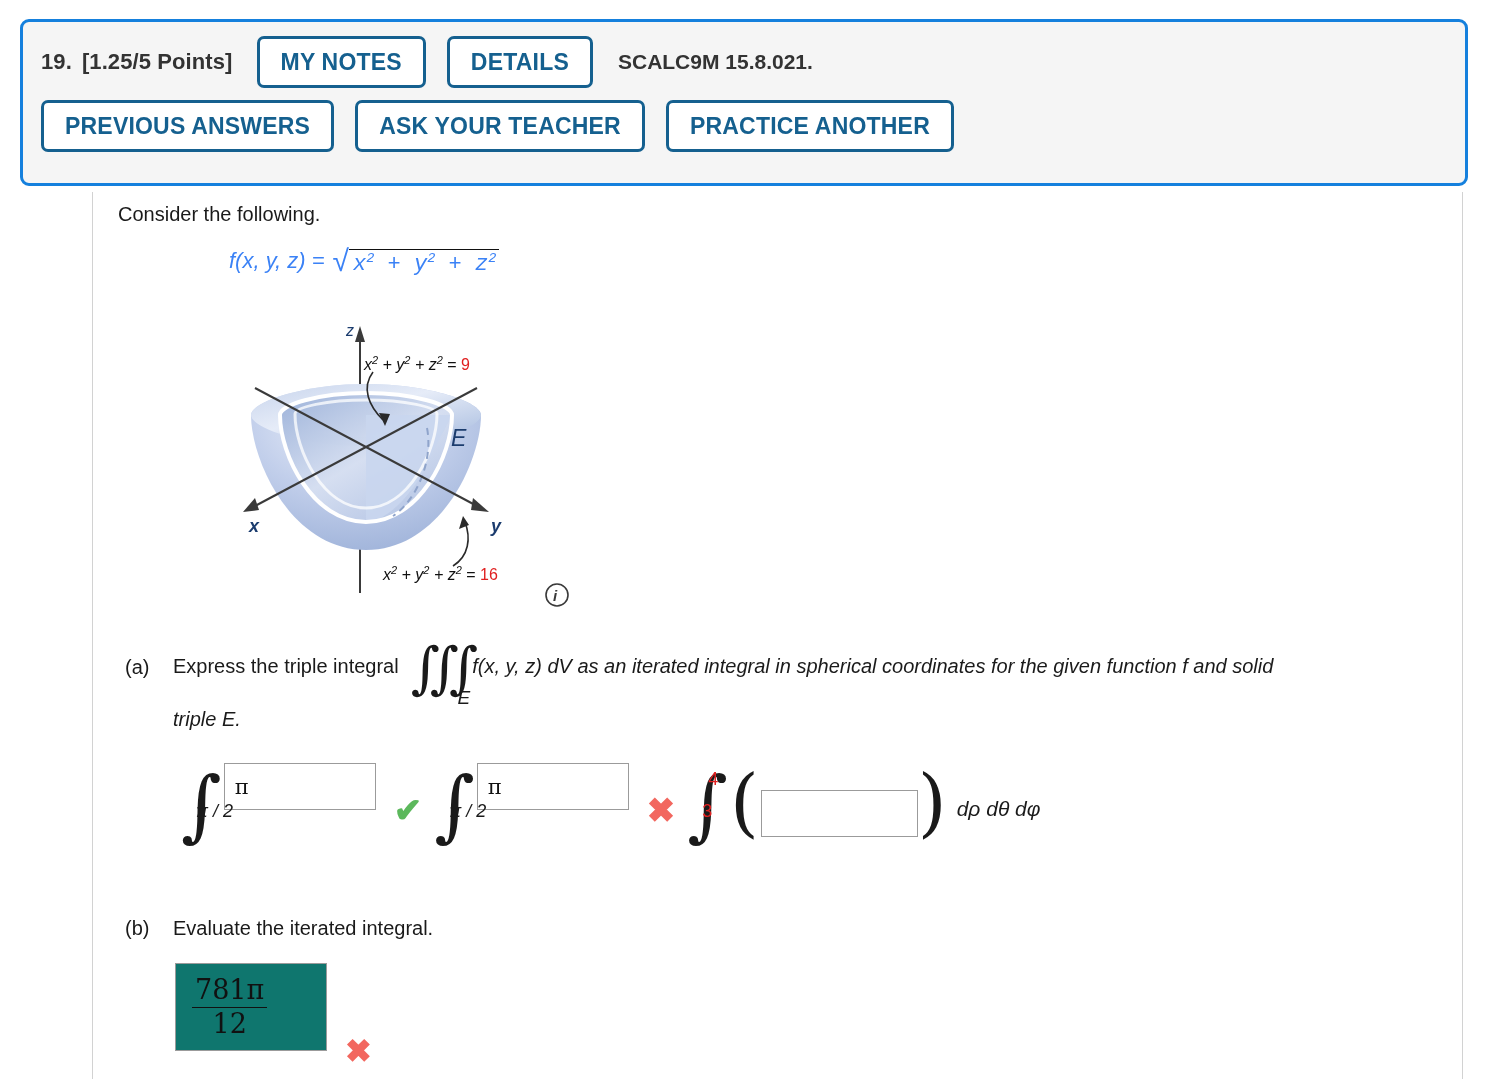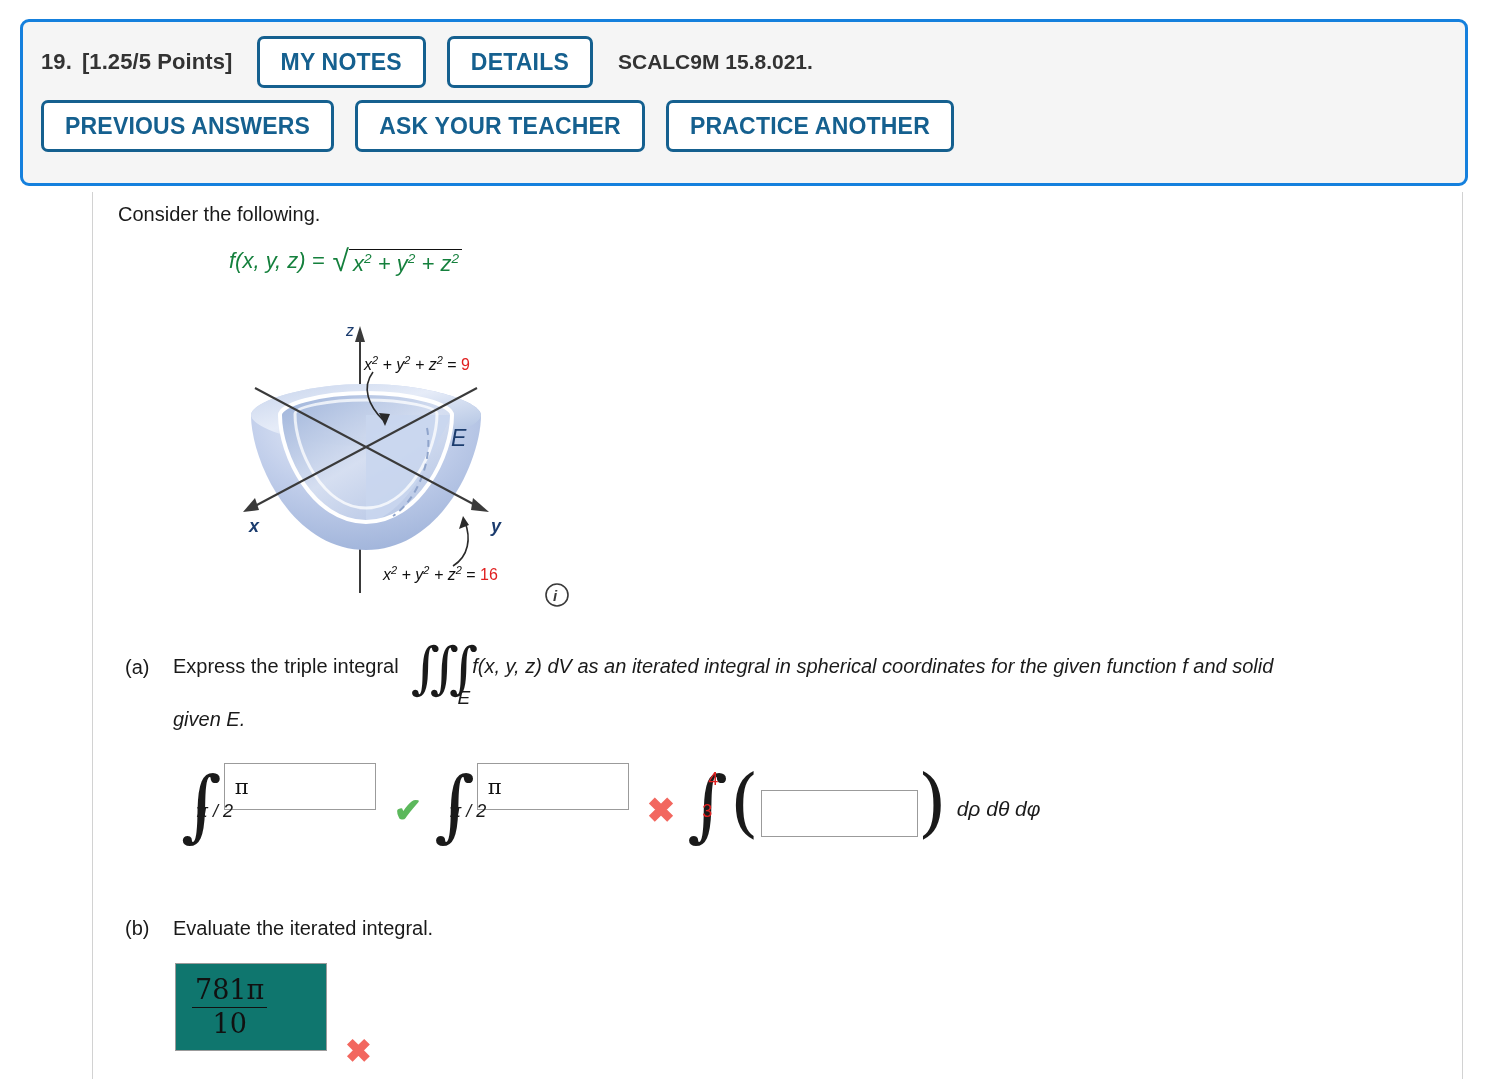--- a/index.html
+++ b/index.html
@@ -102,41 +102,42 @@
     white-space: nowrap;
   }
 
   
   .fexpr {
     position: absolute;
     left: 229px;
     top: 56px;
     font-size: 22px;
     font-style: italic;
-    color: #15803d;
+    color: #3b82f6;
     white-space: nowrap;
     display: flex;
     align-items: flex-start;
   }
   .fexpr .radical {
     display: inline-flex;
     align-items: stretch;
     margin-left: 8px;
   }
   .radical-sign {
     font-size: 30px;
     font-style: normal;
     line-height: 1;
     position: relative;
     top: -2px;
   }
   .radicand {
     border-top: 1.6px solid #111;
     padding: 1px 3px 0 4px;
     margin-top: 1px;
+    font-family: Liberation Mono, monospace;
   }
   sup.exp { font-size: .62em; vertical-align: super; font-style: italic;}
 
   
   .figure {
     position: absolute;
     left: 233px;
     top: 118px;
     width: 360px;
     height: 300px;
@@ -453,21 +454,21 @@
         <text class="fig-txt" x="320" y="291" font-size="15" font-style="italic" font-weight="bold" font-family="DejaVu Serif, serif" fill="#3a3a3a">i</text>
       </g>
     </svg>
   </div>
 
   <div class="part-a">
     <span class="part-label">(a)</span>
     <span class="part-a-text">
       <span>Express the triple integral</span><span class="tripleint">∫∫∫<span class="sub">E</span></span><span style="font-style:italic;">f(x, y, z) dV as an iterated integral in spherical coordinates for the given function f and solid</span>
     </span>
-    <span class="regionE" style="font-style:italic;">given E.</span>
+    <span class="regionE" style="font-style:italic;">triple E.</span>
   </div>
 
   <div class="ansrow">
 
     <div class="int-group">
       <span class="int-sign">∫</span>
       <span class="int-lower">π / 2</span>
       <input class="ans-box" type="text" value="π" style="">
     </div>
     <span class="mark check">✔</span>
@@ -489,18 +490,18 @@
     <span class="paren">)</span>
     <span class="diffs">dρ dθ dφ</span>
   </div>
 
   <div class="part-b">
     <span class="part-label">(b)</span>
     <span class="part-b-text">Evaluate the iterated integral.</span>
     <div class="frac-box">
       <span class="frac">
         <span class="num" style="display:block;">781π</span>
-        <span class="den" style="display:block;">10</span>
+        <span class="den" style="display:block;">12</span>
       </span>
     </div>
     <span class="b-cross">✖</span>
   </div>
 </div>
 
 </body></html>

